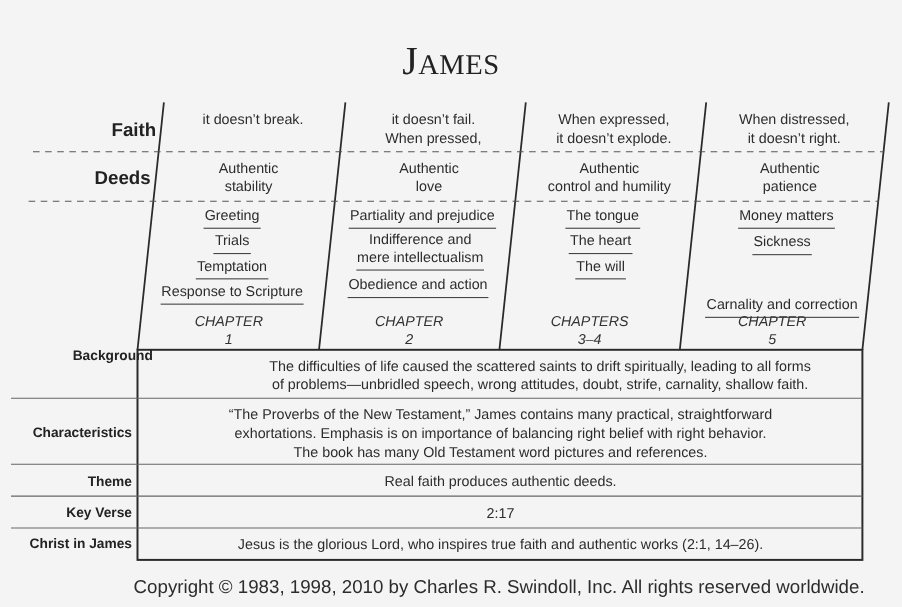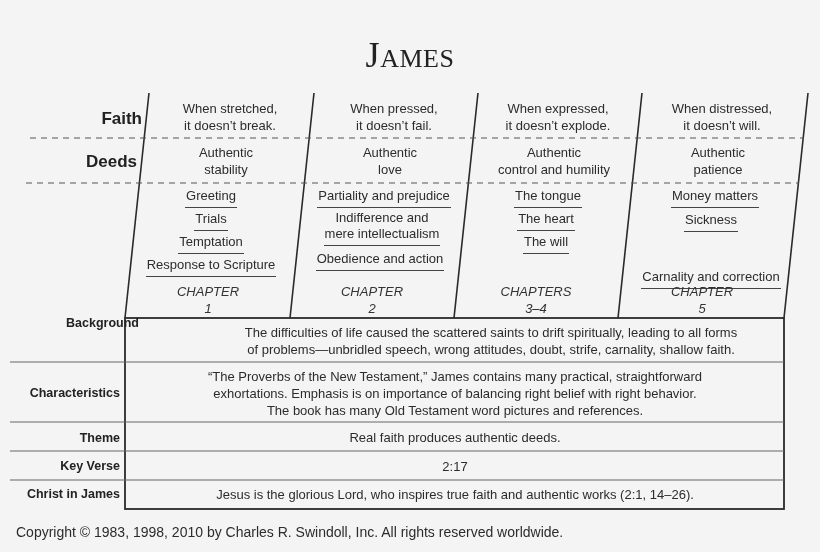--- a/index.html
+++ b/index.html
@@ -28,21 +28,21 @@
   .chap {
     position: absolute; text-align: center; font-style: italic; font-size: 13px; line-height: 17px; color: #333;
   }
   .tlabel {
     position: absolute; left: 0; width: 120px; text-align: right; font-weight: bold; font-size: 12.5px; color: #222;
   }
   .tval {
     position: absolute; left: 126px; width: 658px; text-align: center; font-size: 13px; line-height: 17px; color: #2c2c2c;
   }
   .copyright {
-    position: absolute; left: 16px; width: 782px; top: 524px; font-size: 14px; color: #2c2c2c;
+    position: absolute; left: 4px; width: 782px; top: 524px; text-align: right; font-size: 17px; color: #2c2c2c;
   }
 </style>
 </head>
 <body>
 
 <div class="title">
   <span class="big">J</span><span class="sc">AMES</span>
 </div>
 
 <svg class="lines" width="820" height="552">
@@ -68,39 +68,38 @@
     <line x1="10" y1="422" x2="784" y2="422"></line>
     <line x1="10" y1="451" x2="784" y2="451"></line>
     <line x1="10" y1="480" x2="784" y2="480"></line>
   </g>
 </svg>
 
 <div class="rowlabel" style="left:60px; width:82px; top:109px;">Faith</div>
 <div class="rowlabel" style="left:55px; width:82px; top:152px;">Deeds</div>
 
 <div class="cell" style="left:150px; width:160px; top:100px;">
-  <div>When stretched,</div>
   <div>it doesn’t break.</div>
 </div>
 <div class="cell" style="left:146px; width:160px; top:144px;">
   <div>Authentic</div>
   <div>stability</div>
 </div>
 <div class="topic" style="left:138px; width:146px; top:188px;"><span class="u">Greeting</span></div>
 <div class="topic" style="left:138px; width:146px; top:211px;"><span class="u">Trials</span></div>
 <div class="topic" style="left:138px; width:146px; top:234px;"><span class="u">Temptation</span></div>
 <div class="topic" style="left:138px; width:146px; top:257px;"><span class="u">Response to Scripture</span></div>
 <div class="chap" style="left:138px; width:140px; top:283px;">
   <div>CHAPTER</div>
   <div>1</div>
 </div>
 
 <div class="cell" style="left:312px; width:164px; top:100px;">
+  <div>it doesn’t fail.</div>
   <div>When pressed,</div>
-  <div>it doesn’t fail.</div>
 </div>
 <div class="cell" style="left:308px; width:164px; top:144px;">
   <div>Authentic</div>
   <div>love</div>
 </div>
 <div class="topic" style="left:304px; width:160px; top:188px;"><span class="u">Partiality and prejudice</span></div>
 <div class="topic" style="left:302px; width:160px; top:210px;">
   <span class="u" style="line-height:16px;"><span>Indifference and</span><br><span>mere intellectualism</span></span>
 </div>
 <div class="topic" style="left:300px; width:160px; top:251px;"><span class="u">Obedience and action</span></div>
@@ -120,21 +119,21 @@
 <div class="topic" style="left:478px; width:140px; top:188px;"><span class="u">The tongue</span></div>
 <div class="topic" style="left:476px; width:140px; top:211px;"><span class="u">The heart</span></div>
 <div class="topic" style="left:476px; width:140px; top:234px;"><span class="u">The will</span></div>
 <div class="chap" style="left:466px; width:140px; top:283px;">
   <div>CHAPTERS</div>
   <div>3–4</div>
 </div>
 
 <div class="cell" style="left:640px; width:164px; top:100px;">
   <div>When distressed,</div>
-  <div>it doesn’t will.</div>
+  <div>it doesn’t right.</div>
 </div>
 <div class="cell" style="left:636px; width:164px; top:144px;">
   <div>Authentic</div>
   <div>patience</div>
 </div>
 <div class="topic" style="left:630px; width:170px; top:188px;"><span class="u">Money matters</span></div>
 <div class="topic" style="left:626px; width:170px; top:212px;"><span class="u">Sickness</span></div>
 <div class="topic" style="left:626px; width:170px; top:235px;margin-top:34px;"><span class="u">Carnality and correction</span></div>
 <div class="chap" style="left:632px; width:140px; top:283px;">
   <div>CHAPTER</div>

